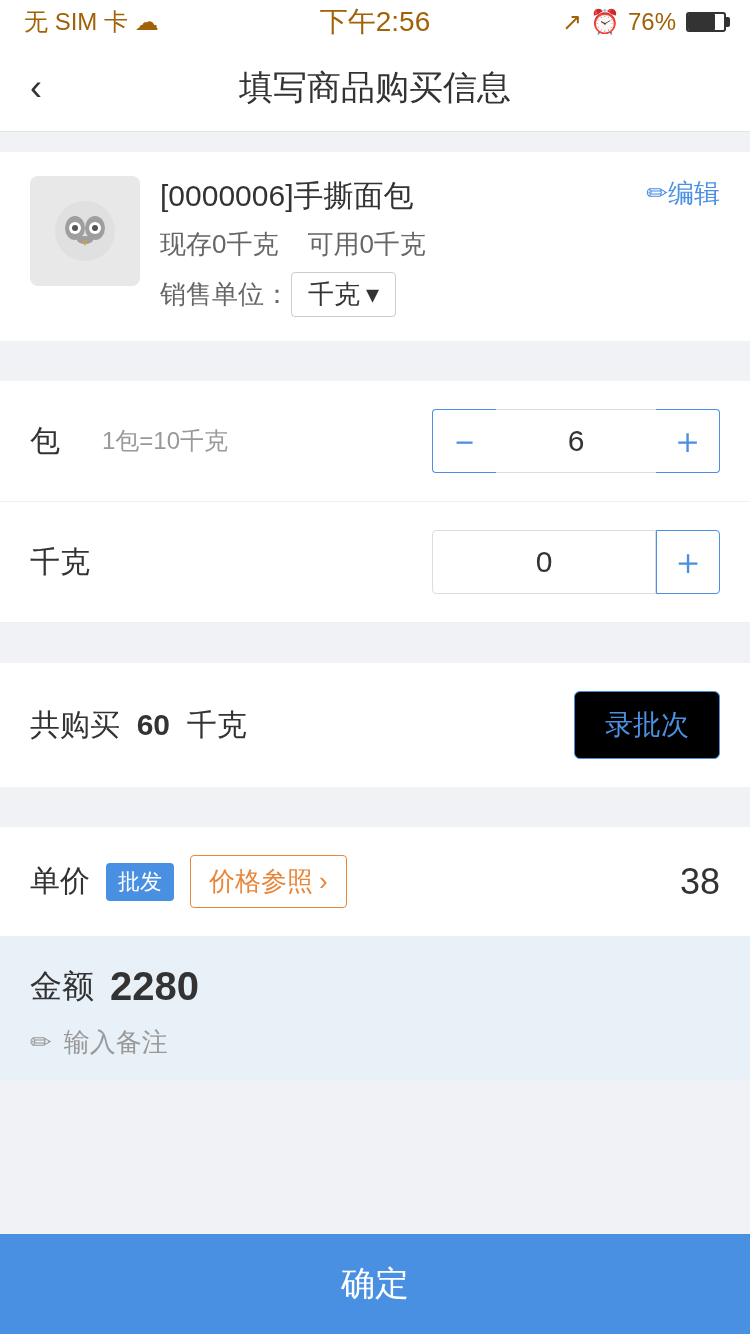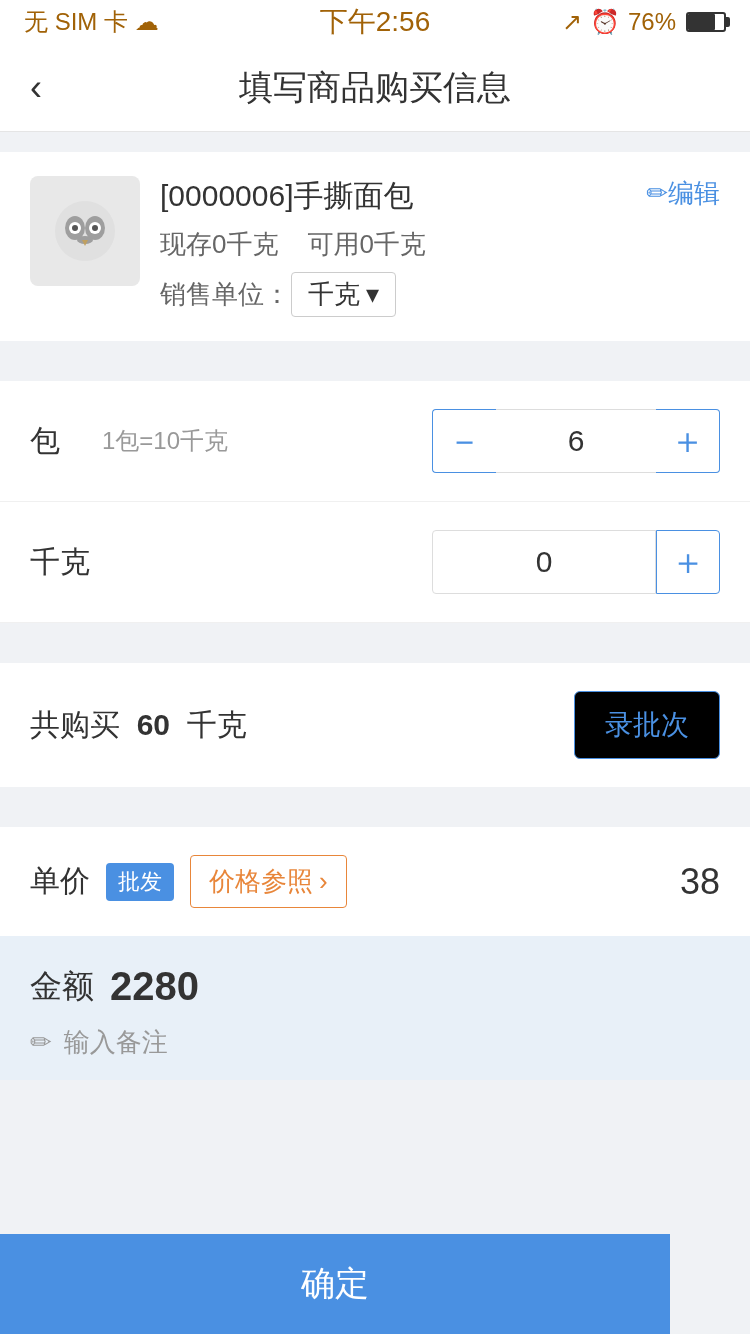--- a/index.html
+++ b/index.html
@@ -355,21 +355,21 @@
       flex: 1;
       background: #f0f2f5;
       min-height: 200px;
     }
 
     
     .confirm-bar {
       position: fixed;
       bottom: 0;
       left: 0;
-      width: 670px;
+      width: 750px;
       height: 100px;
       background: #4a90e2;
       display: flex;
       align-items: center;
       justify-content: center;
       cursor: pointer;
     }
     .confirm-btn-text {
       font-size: 34px;
       color: #fff;

